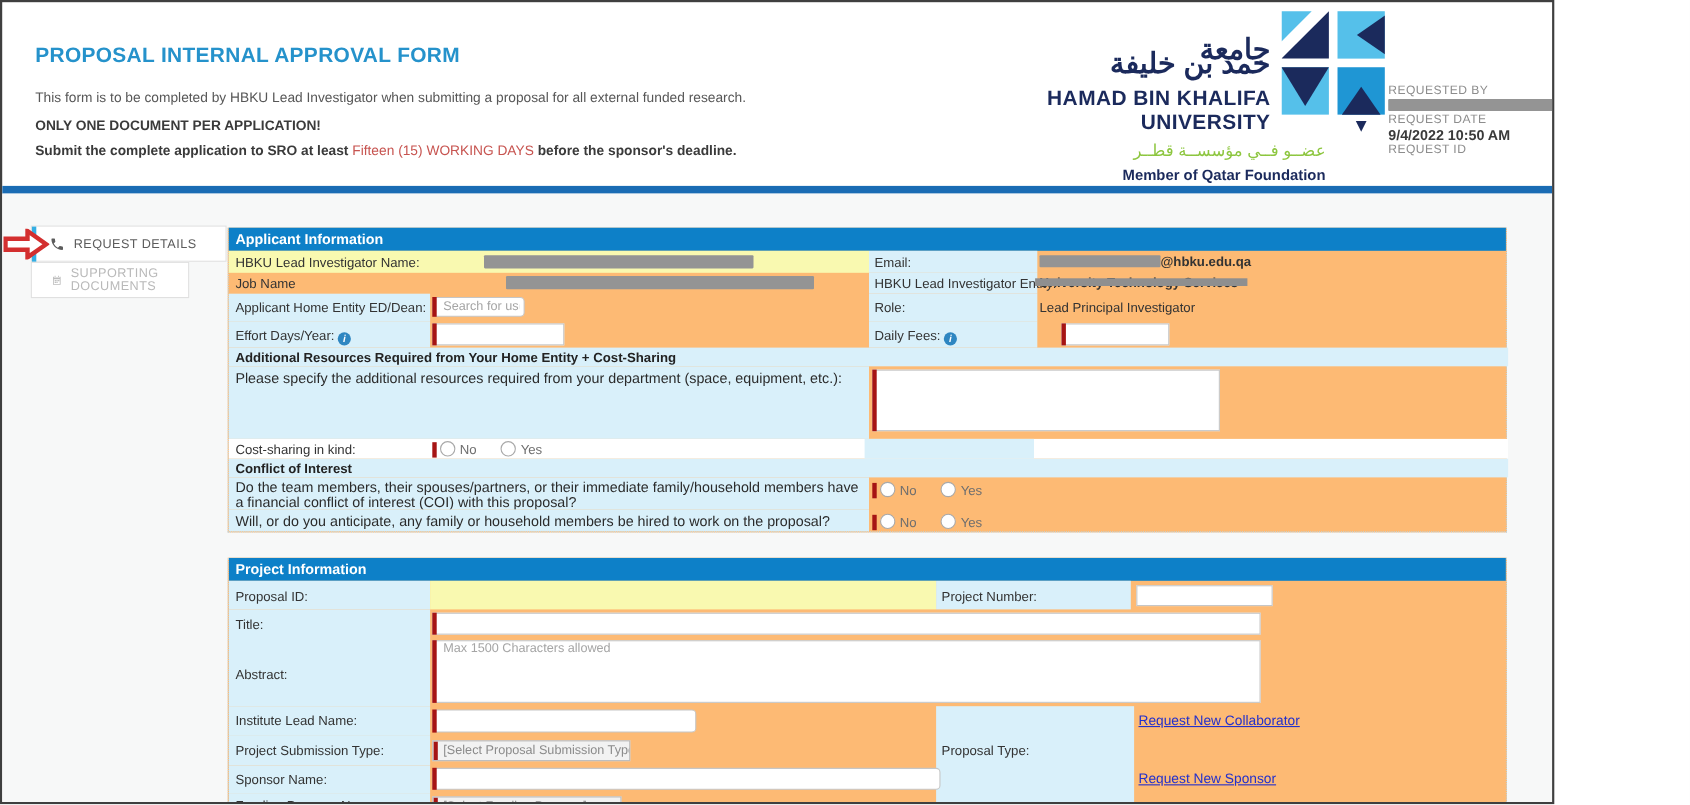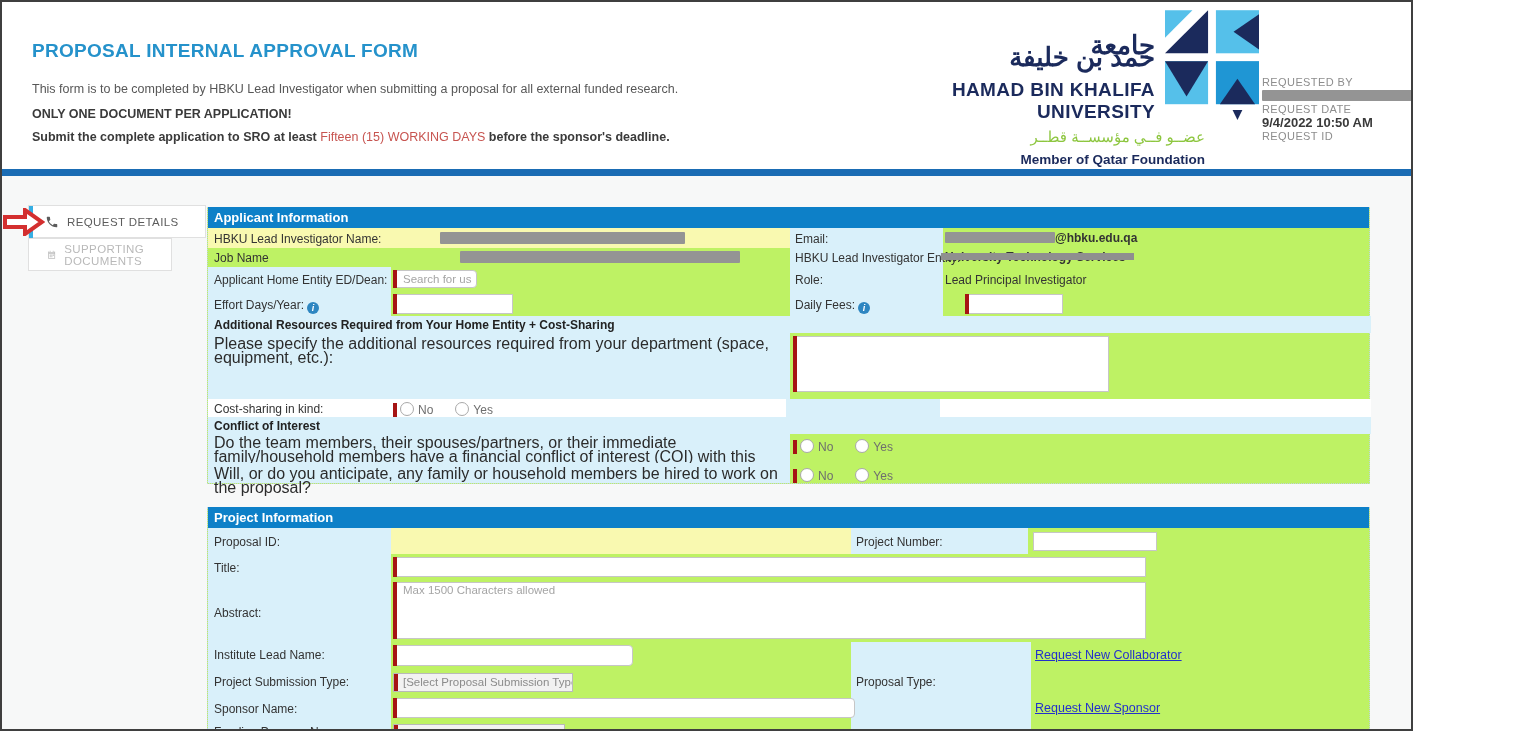--- a/index.html
+++ b/index.html
@@ -27,28 +27,28 @@
   
   .divider{background:#1a6cb4;}
   
   .mainbg{background:#f7f8f8;}
   
   .side-item{background:#fff;border:1px solid #e0e0e0;box-sizing:border-box;display:flex;align-items:center;}
   .side-item .lab{font-size:11.5px;letter-spacing:.4px;color:#5c5c5c;margin-left:8px;}
   .side-item.dim .lab{color:#b9b9b9;}
   .side-tick{background:#35aee3;}
   
-  .section{background:#bef264;border:1px dotted #bfd4de;border-top:none;box-sizing:border-box;}
+  .section{background:#fdba74;border:1px dotted #bfd4de;border-top:none;box-sizing:border-box;}
   .sec-h{background:#0d80c8;color:#fff;font-weight:bold;font-size:13px;line-height:21px;padding-left:6px;box-sizing:border-box;}
   .cellblue{background:#d9f0fa;}
   .cellyellow{background:#f9f9b0;}
   .cellwhite{background:#fff;}
   .lbl{font-size:12px;color:#333;white-space:nowrap;}
   .sub-h{font-size:12px;color:#222;font-weight:bold;}
-  .qtxt{font-size:16px;color:#2b2b2b;line-height:13.5px;}
+  .qtxt{font-size:13px;color:#2b2b2b;line-height:13.5px;}
   .val{font-size:12px;color:#333;}
   .val.b{font-weight:bold;}
   .fld{position:absolute;box-sizing:border-box;}
   .fld input,.fld textarea{position:absolute;left:0;top:0;width:100%;height:100%;box-sizing:border-box;
     border:1px solid #c6c6c6;padding:1px 4px 1px 9px;font-size:11.5px;color:#444;
     font-family:"Liberation Sans", sans-serif;resize:none;background:#fff;outline:none;}
   .fld input::placeholder,.fld textarea::placeholder{color:#a5a5a5;}
   .fld.rnd input{border-radius:4px;}
   .req{position:absolute;left:0;top:0;bottom:0;width:4px;background:#a61414;z-index:2;}
   .req-in{display:inline-block;width:4px;height:14px;background:#a61414;vertical-align:-3px;margin-right:3px;}

